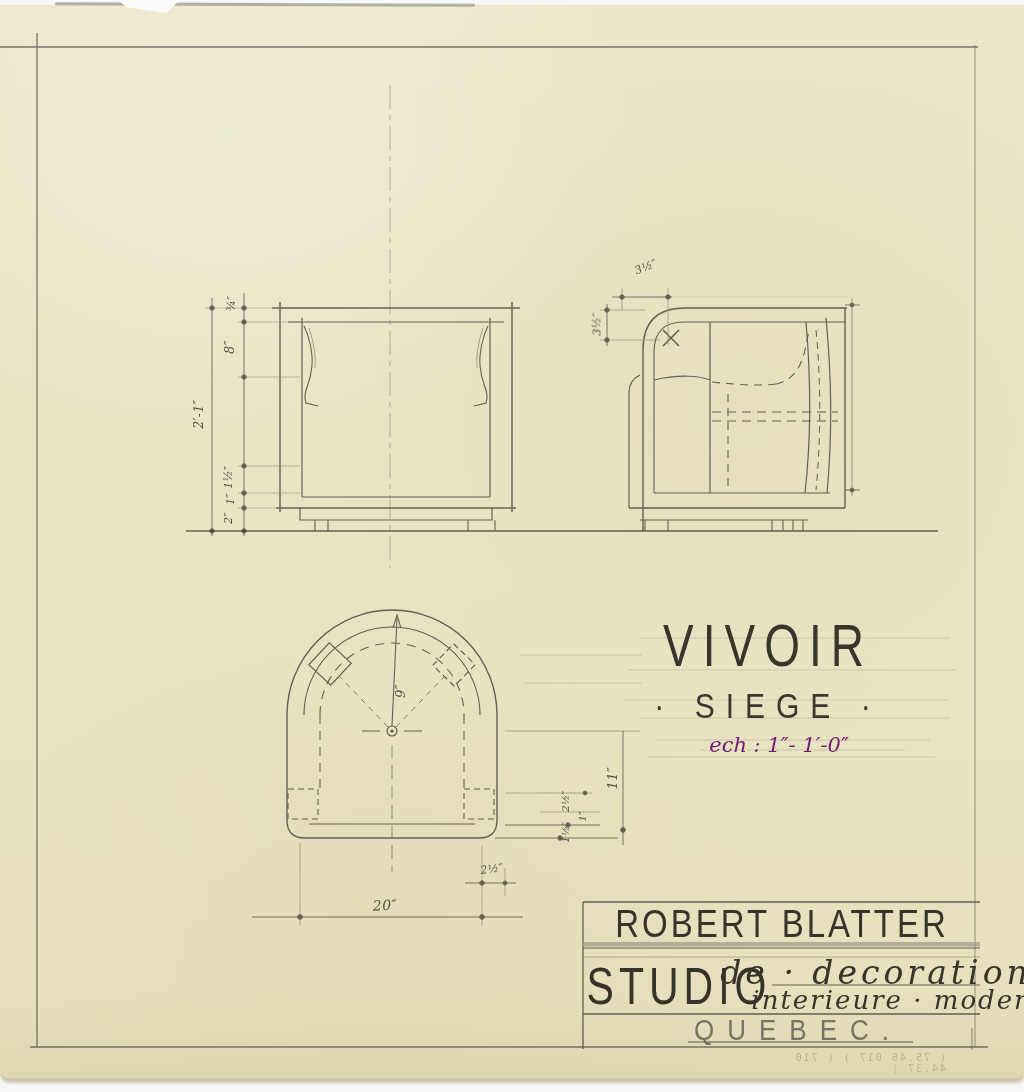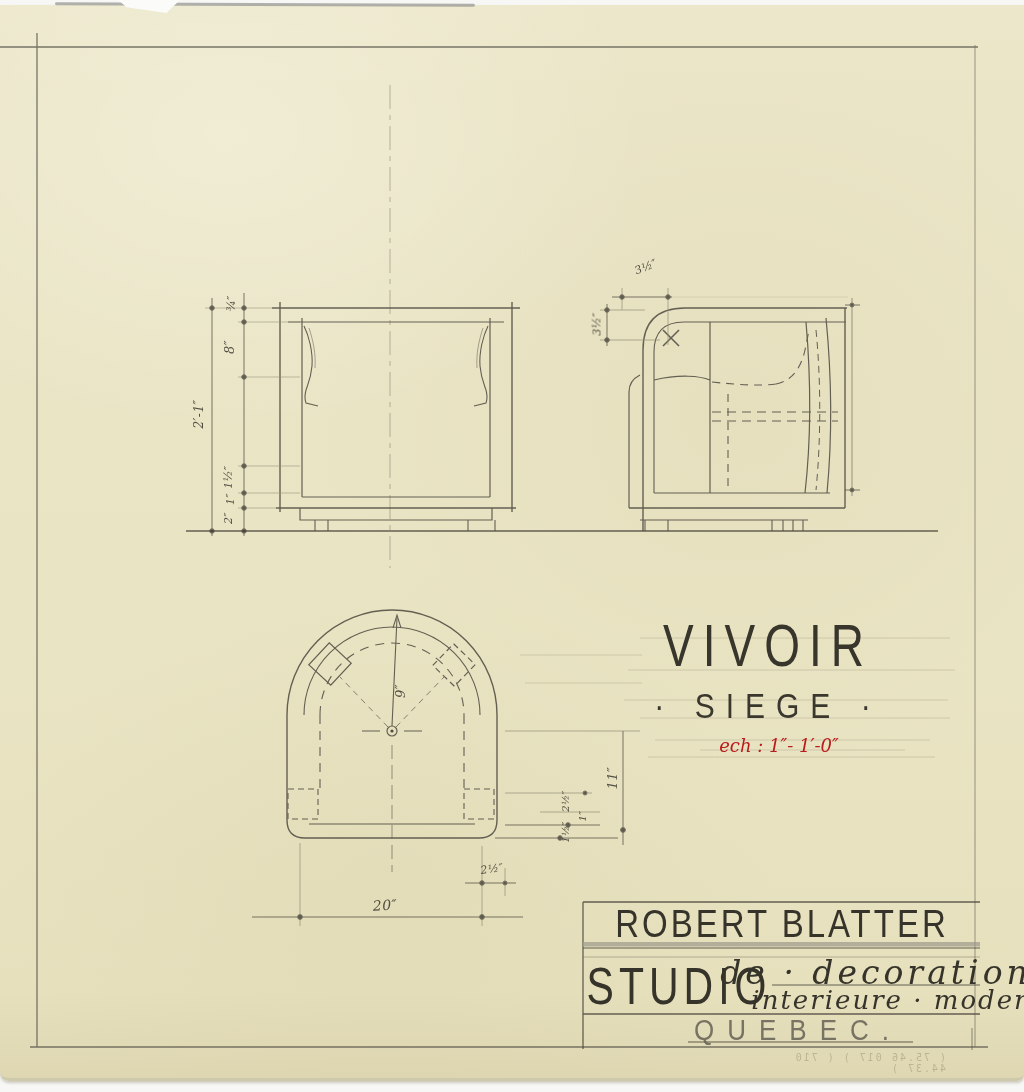--- a/index.html
+++ b/index.html
@@ -203,21 +203,21 @@
       <line x1="583" y1="957" x2="980" y2="957" stroke-width=".8" opacity=".5"></line>
       <line x1="772" y1="985" x2="980" y2="985" stroke-width="1"></line>
       <line x1="583" y1="1014" x2="980" y2="1014"></line>
       <line x1="688" y1="1042" x2="913" y2="1042" stroke-width="1.1"></line>
       <line x1="972" y1="1028" x2="972" y2="1050" stroke-width="1" opacity=".7"></line>
     </g>
   </svg>
 
   <span class="txt deco" style="left:768px;top:645px;--sy:1.3;font-size:46px;letter-spacing:9px;color:#38362c;">VIVOIR</span>
   <span class="txt deco" style="left:768px;top:706px;--sy:1.15;font-size:30px;letter-spacing:11px;color:#3a382e;">· SIEGE ·</span>
-  <span class="txt hand" style="left:779px;top:745px;font-size:18px;color:#b91c1c;">ech : 1″- 1′-0″</span>
+  <span class="txt hand" style="left:779px;top:745px;font-size:21px;color:#701a75;">ech : 1″- 1′-0″</span>
 
   <span class="txt deco" style="left:782px;top:924px;--sy:1.2;font-size:33px;letter-spacing:3px;color:#36342a;">ROBERT BLATTER</span>
   <span class="txt deco" style="left:679px;top:987px;--sy:1.25;font-size:41px;letter-spacing:5px;color:#36342a;">STUDIO</span>
   <span class="txt hand" style="left:876px;top:972px;font-size:33px;letter-spacing:4px;color:#36342a;">de · decoration</span>
   <span class="txt hand" style="left:908px;top:1000px;font-size:26px;letter-spacing:2px;color:#36342a;">interieure · moderne</span>
   <span class="txt deco" style="left:798px;top:1031px;--sy:1.1;font-size:26px;letter-spacing:13px;color:#5d594e;opacity:.8;">QUEBEC.</span>
 
   <span class="txt dim" style="left:231px;top:303px;--r:-90deg;">¾″</span>
   <span class="txt dim" style="left:229px;top:347px;--r:-90deg;font-size:13px;">8″</span>
   <span class="txt dim" style="left:199px;top:414px;--r:-90deg;font-size:12px;">2′-1″</span>

